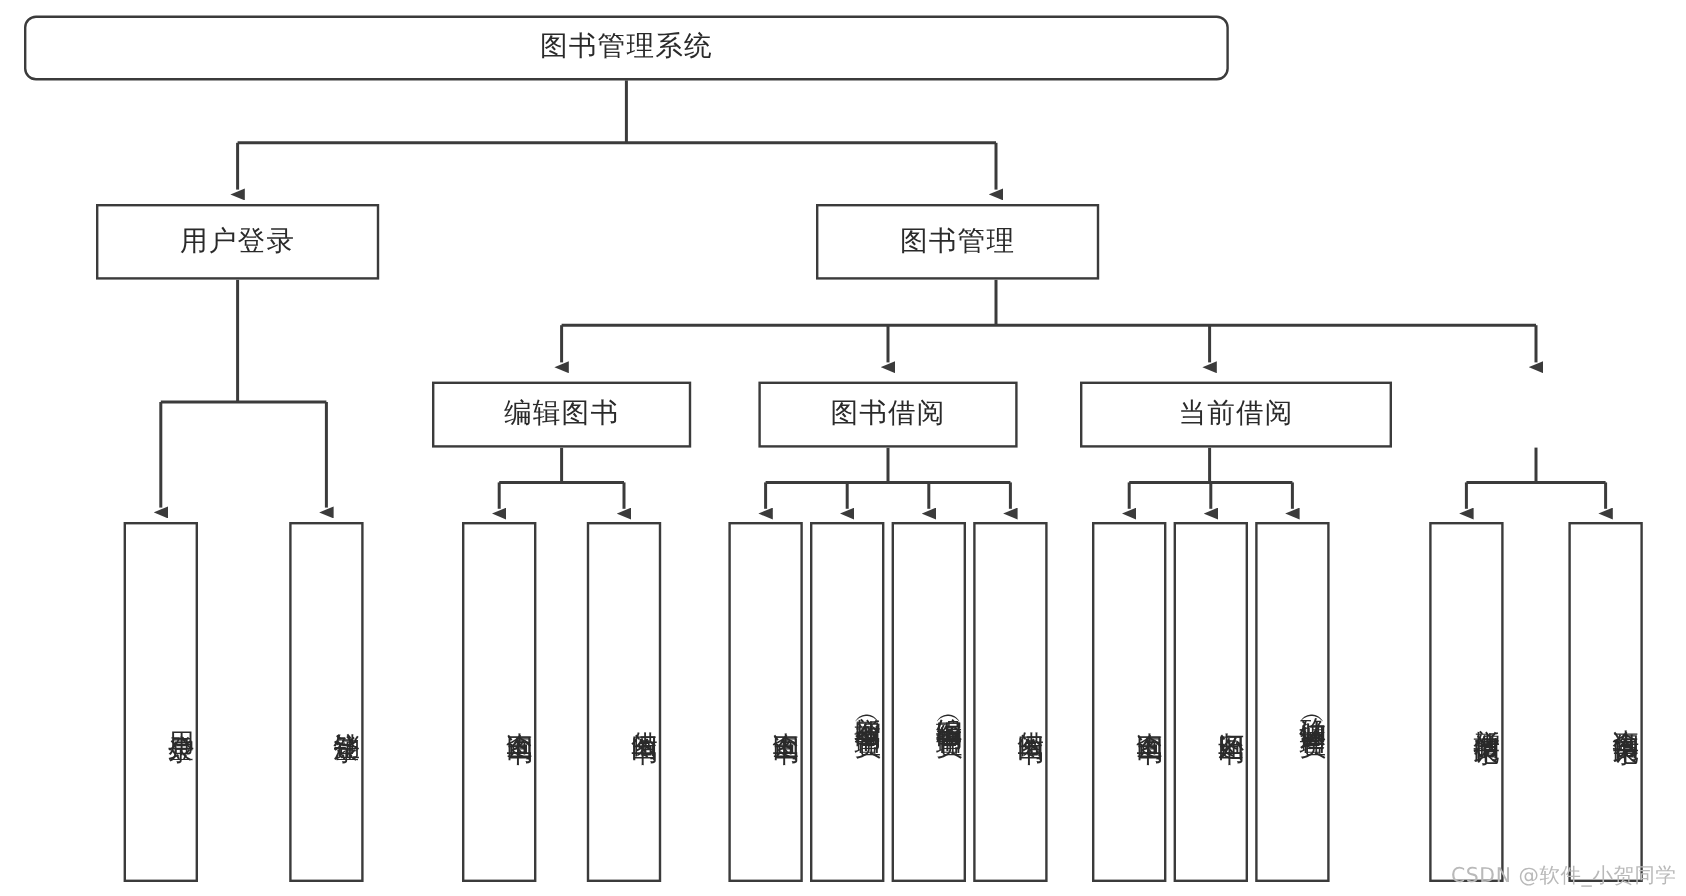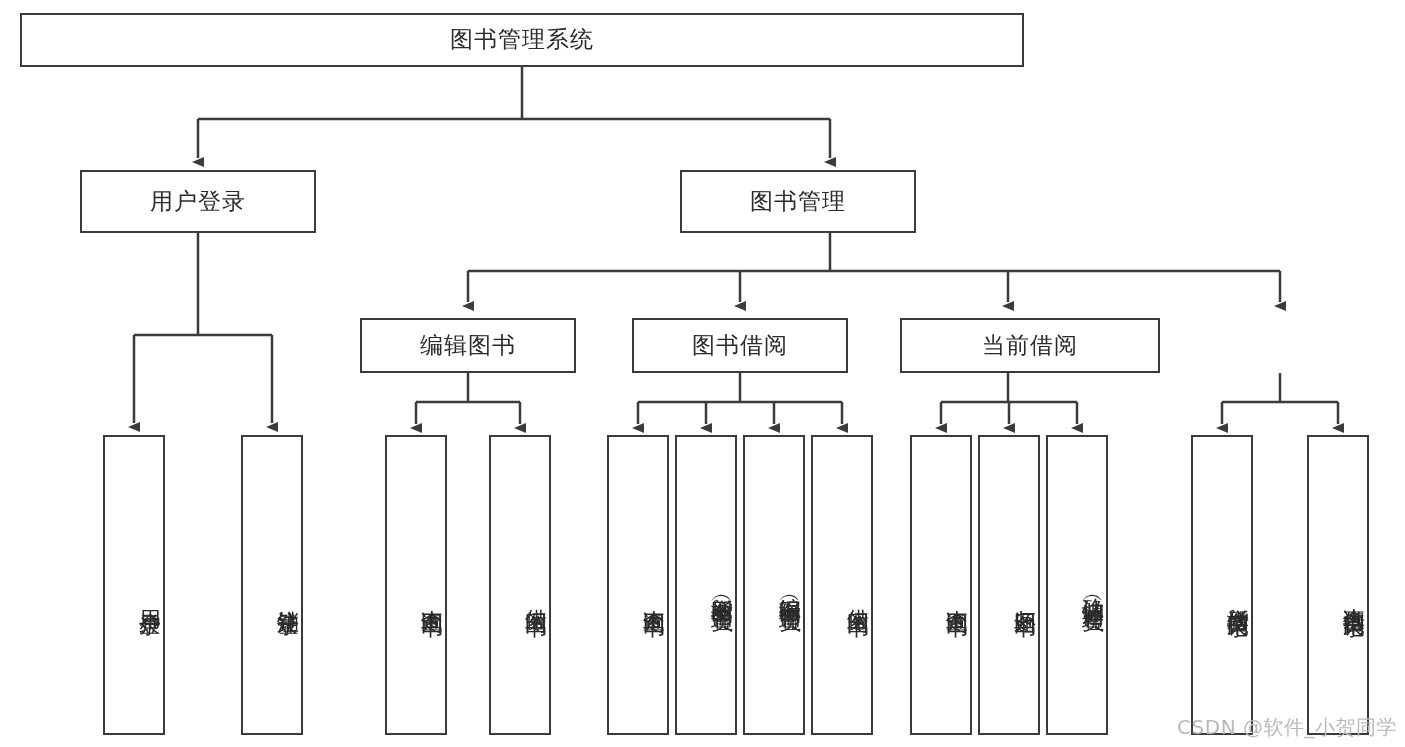--- a/index.html
+++ b/index.html
@@ -50,21 +50,21 @@
     left: 0;
     top: 0;
     width: 1405px;
     height: 747px;
     pointer-events: none;
   }
   .watermark {
     position: absolute;
     right: 8px;
     bottom: 6px;
-    font-size: 20px;
+    font-size: 17px;
     color: #b9b9b9;
     letter-spacing: 0.5px;
     white-space: nowrap;
   }
 </style>
 </head>
 <body>
 
 <div id="canvas">
 
@@ -109,21 +109,21 @@
     <path d="M941,402 L941,424" stroke="#3b3b3b" stroke-width="2.5" fill="none" marker-end="url(#arrow)"></path>
     <path d="M1009,402 L1009,424" stroke="#3b3b3b" stroke-width="2.5" fill="none" marker-end="url(#arrow)"></path>
     <path d="M1077,402 L1077,424" stroke="#3b3b3b" stroke-width="2.5" fill="none" marker-end="url(#arrow)"></path>
 
     <path d="M1280,373 L1280,402" stroke="#3b3b3b" stroke-width="2.5" fill="none"></path>
     <path d="M1222,402 L1338,402" stroke="#3b3b3b" stroke-width="2.5" fill="none"></path>
     <path d="M1222,402 L1222,424" stroke="#3b3b3b" stroke-width="2.5" fill="none" marker-end="url(#arrow)"></path>
     <path d="M1338,402 L1338,424" stroke="#3b3b3b" stroke-width="2.5" fill="none" marker-end="url(#arrow)"></path>
   </svg>
 
-  <div class="node horiz" style="left:20px; top:13px; width:1004px; height:54px;">
+  <div class="node horiz" style="left:20px; top:13px; width:1004px; height:54px;border-radius:10px;">
     <span>图书管理系统</span>
   </div>
 
   <div class="node horiz" style="left:80px; top:170px; width:236px; height:63px;">
     <span>用户登录</span>
   </div>
   <div class="node horiz" style="left:680px; top:170px; width:236px; height:63px;">
     <span>图书管理</span>
   </div>
 

